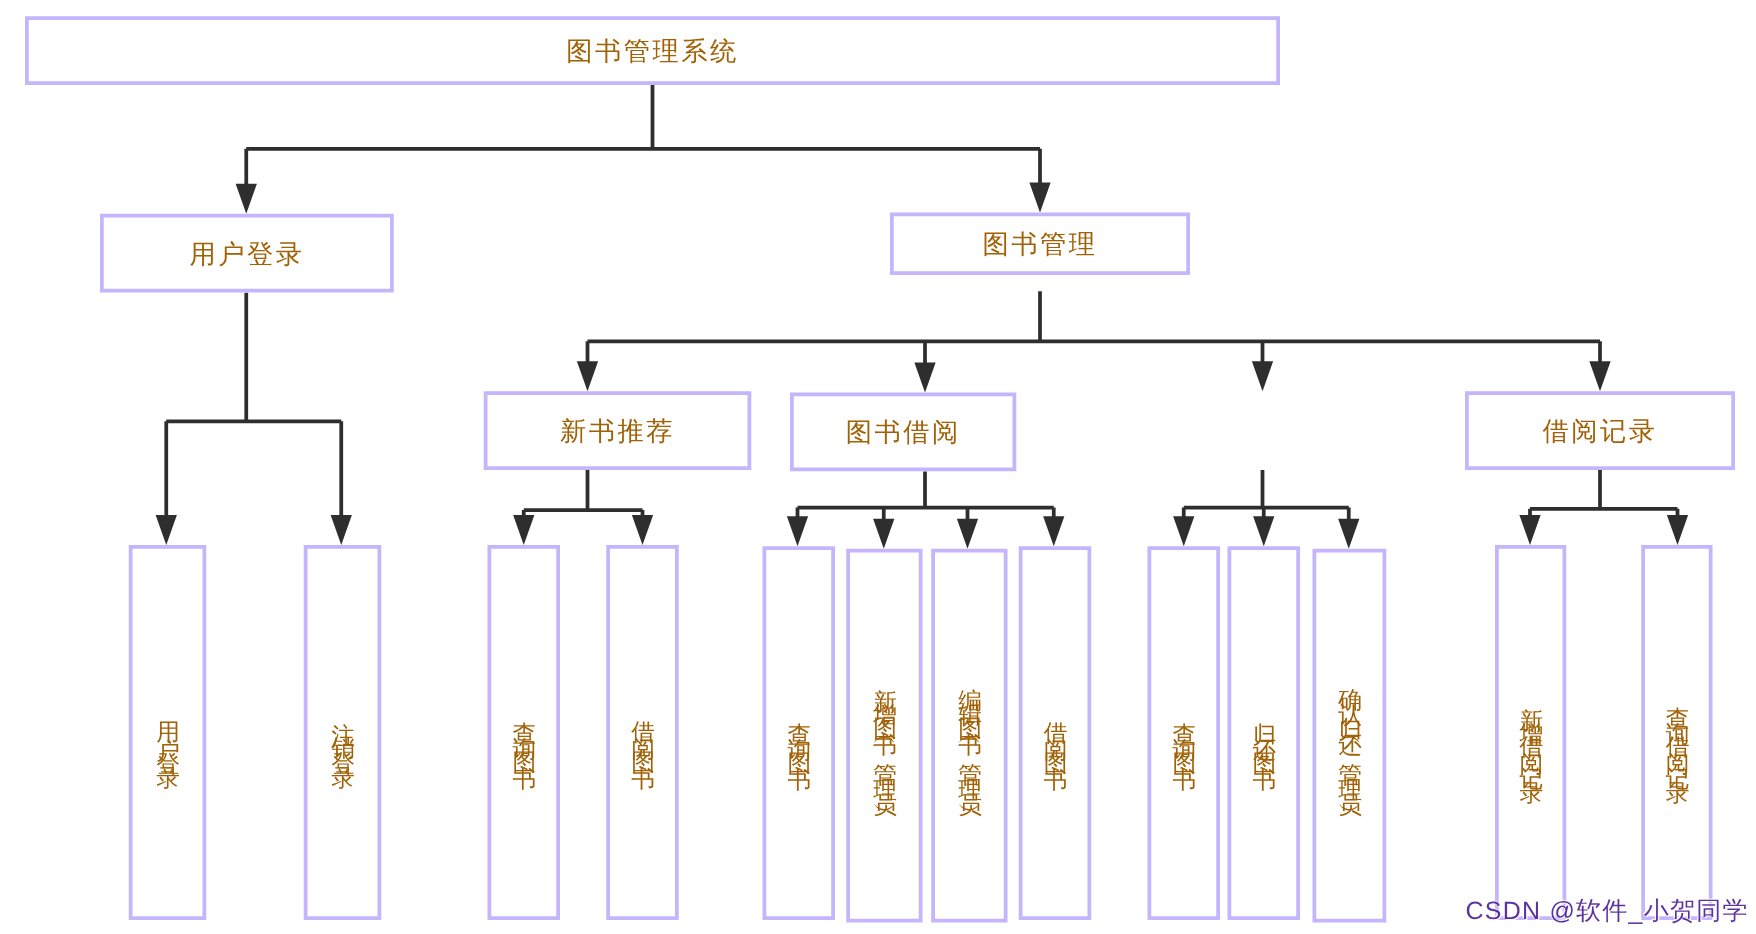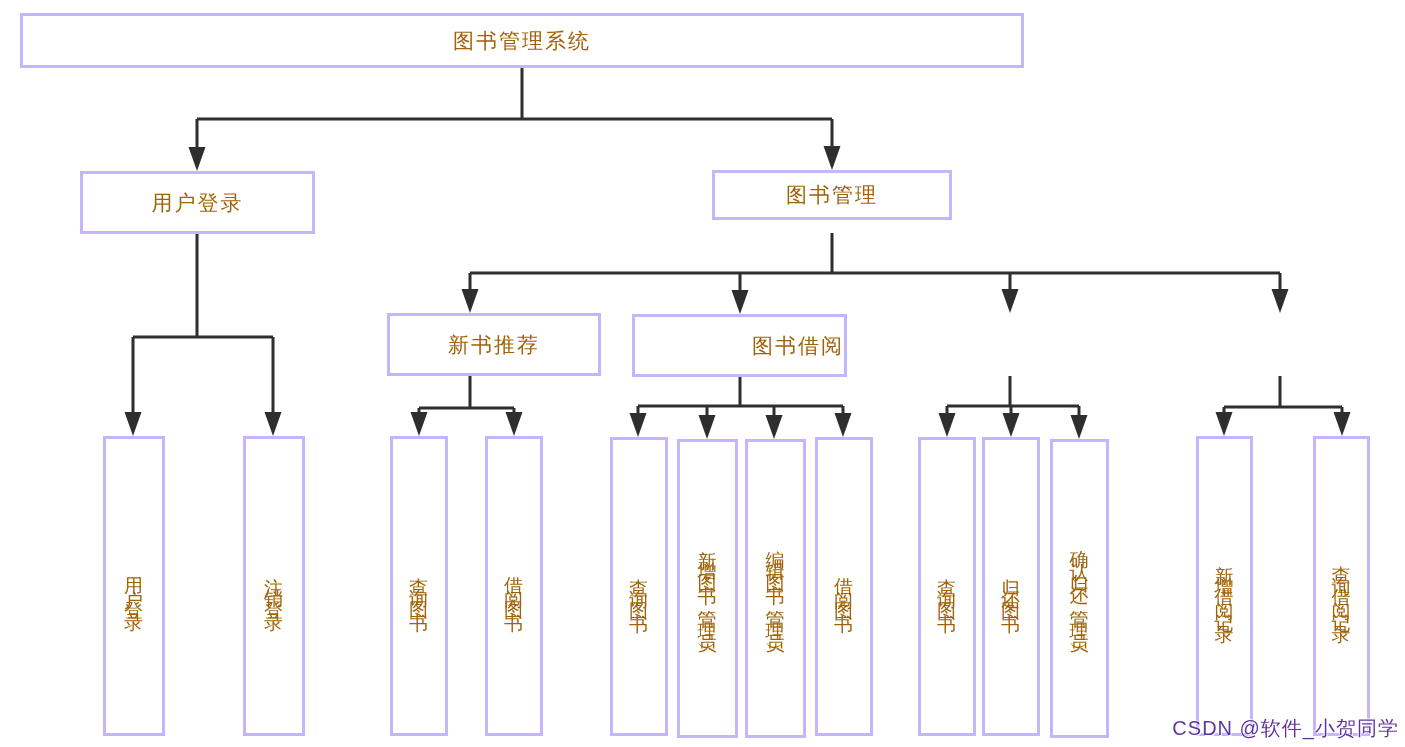--- a/index.html
+++ b/index.html
@@ -81,22 +81,25 @@
   <div class="node hbox" style="left:80px;top:171px;width:235px;height:63px;">
     <span>用户登录</span>
   </div>
   <div class="node hbox" style="left:712px;top:170px;width:240px;height:50px;">
     <span>图书管理</span>
   </div>
 
   <div class="node hbox" style="left:363px;top:313px;width:214px;height:63px;margin-left:24px;">
     <span>新书推荐</span>
   </div>
-  <div class="node hbox" style="left:632px;top:314px;width:215px;height:63px;justify-content:flex-end;">
+  <div class="node hbox" style="left:632px;top:314px;width:181px;height:63px;">
     <span>图书借阅</span>
+  </div>
+  <div class="node hbox" style="left:1172px;top:313px;width:216px;height:63px;">
+    <span>借阅记录</span>
   </div>
 
   <div class="node vbox" style="left:103px;top:436px;width:62px;height:300px;">
     <span class="vtext">用户登录</span>
   </div>
   <div class="node vbox" style="left:243px;top:436px;width:62px;height:300px;">
     <span class="vtext">注销登录</span>
   </div>
 
   <div class="node vbox" style="left:390px;top:436px;width:58px;height:300px;">

